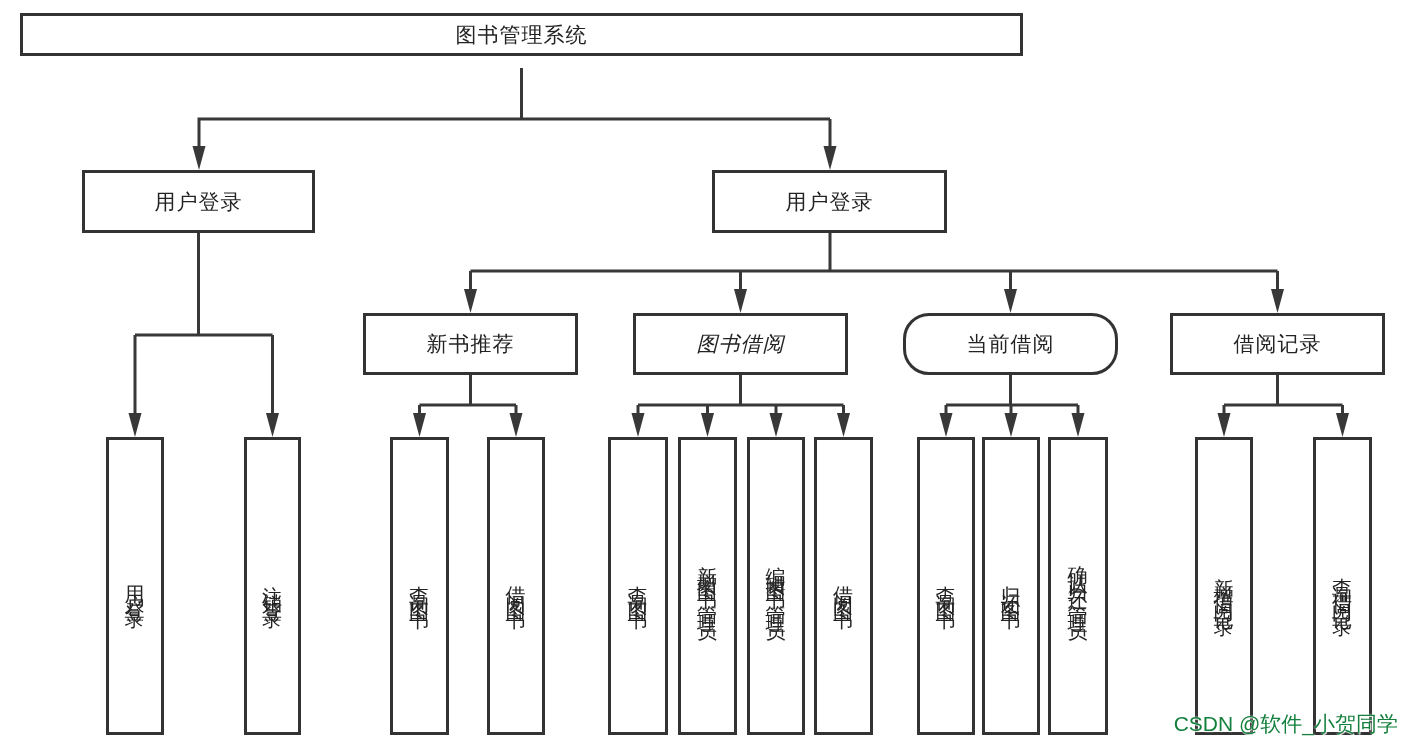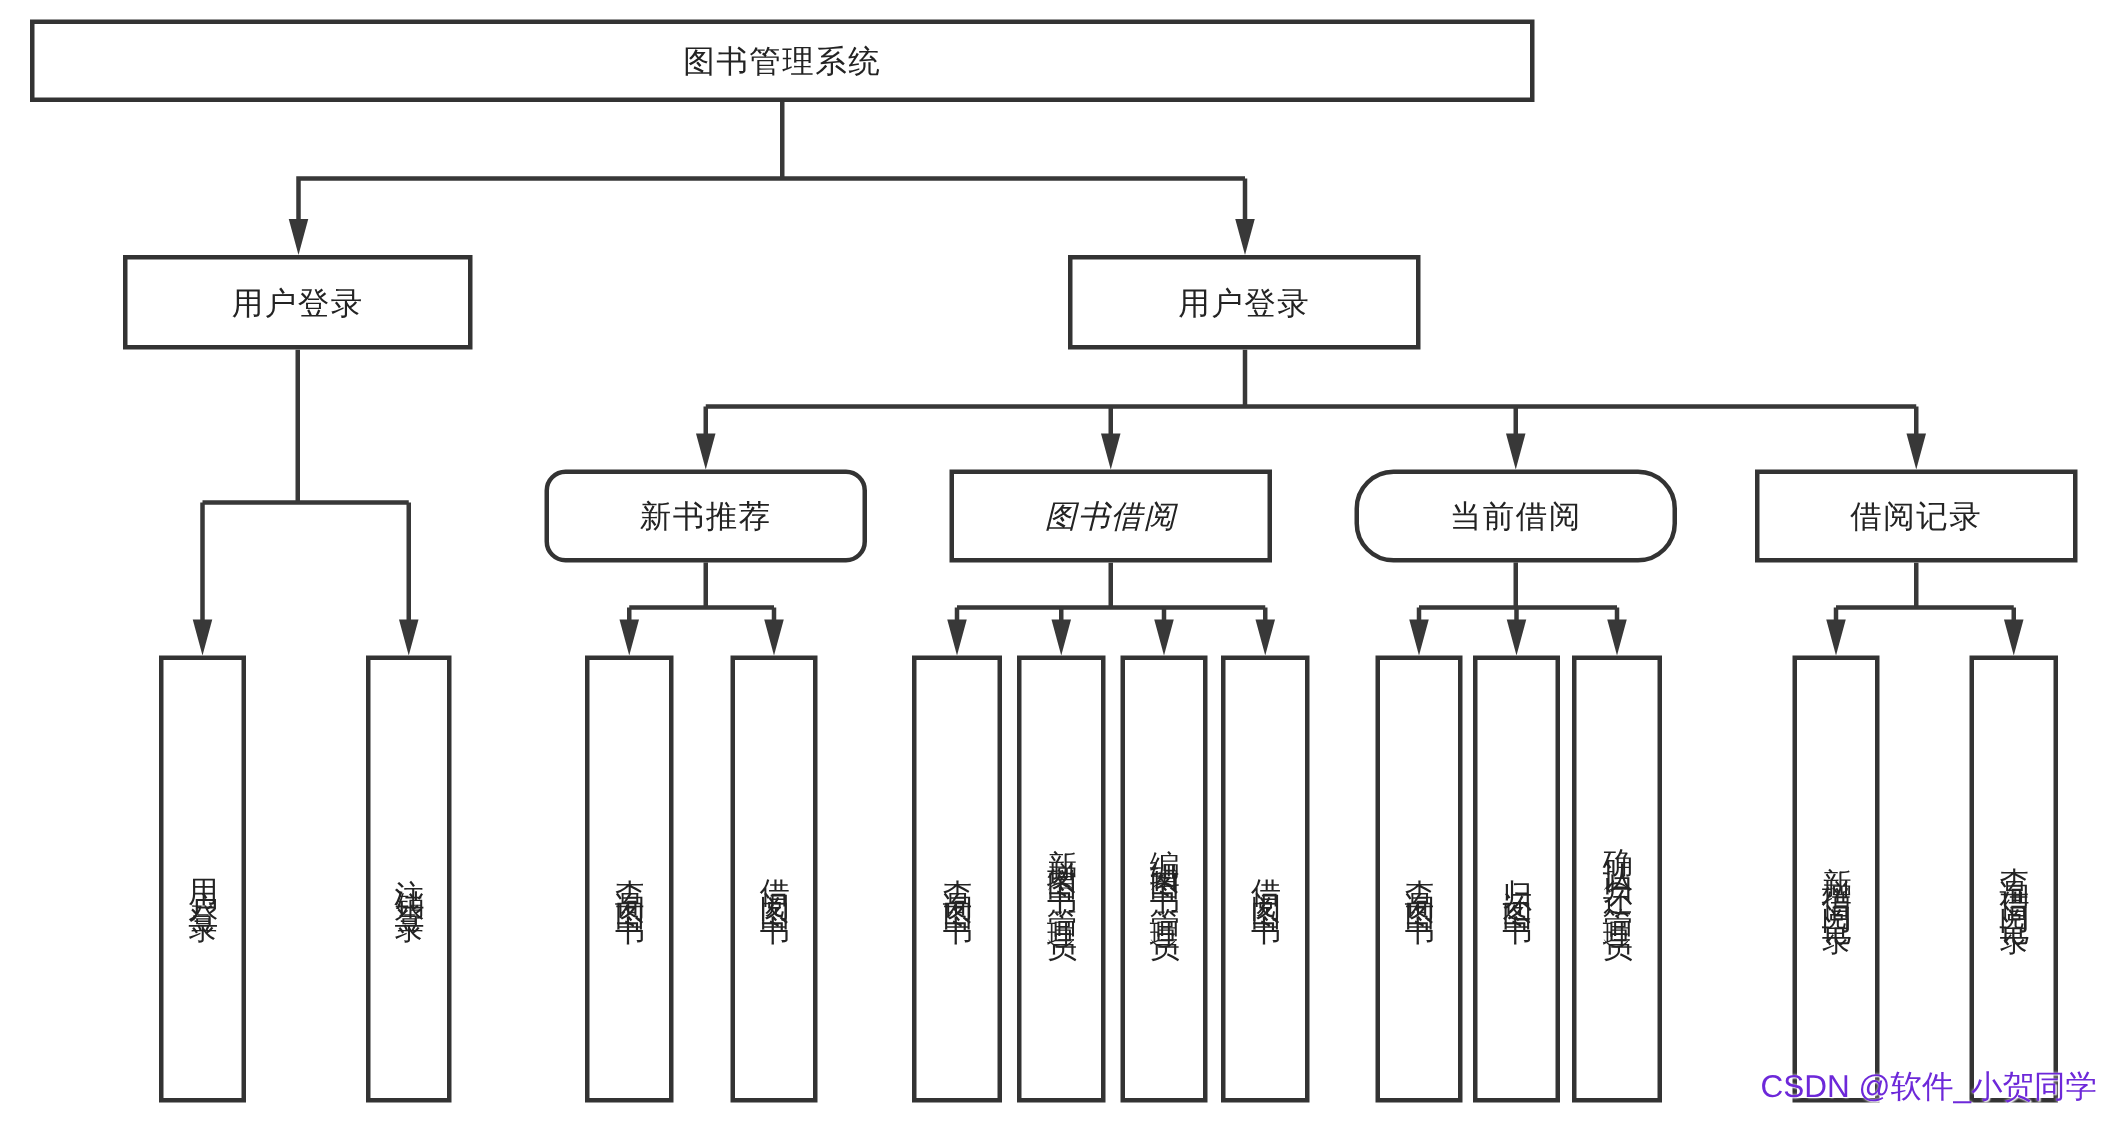--- a/index.html
+++ b/index.html
@@ -44,21 +44,21 @@
     letter-spacing: 8px;
     line-height: 1;
     white-space: nowrap;
   }
   #watermark {
     position: absolute;
     top: 710px;
     right: 7px;
     z-index: 3;
     font-size: 21px;
-    color: #6d28d9;
+    color: #15803d;
     text-shadow: 0 0 2px #ffffff, 1px 1px 1px #ffffff;
     white-space: nowrap;
   }
 </style>
 </head>
 <body>
 
 <div id="stage">
 
   <svg id="connectors" width="1405" height="747" viewBox="0 0 1405 747">
@@ -94,32 +94,32 @@
       <polygon points="769.5,413 782.5,413 776,437"></polygon>
       <polygon points="837,413 850,413 843.5,437"></polygon>
       <polygon points="939.5,413 952.5,413 946,437"></polygon>
       <polygon points="1004.5,413 1017.5,413 1011,437"></polygon>
       <polygon points="1071.5,413 1084.5,413 1078,437"></polygon>
       <polygon points="1217.5,413 1230.5,413 1224,437"></polygon>
       <polygon points="1336,413 1349,413 1342.5,437"></polygon>
     </g>
   </svg>
 
-  <div class="box" style="left:20px; top:13px; width:1003px; height:55px;">
+  <div class="box" style="left:20px; top:13px; width:1003px; height:43px;">
     <span class="hlabel">图书管理系统</span>
   </div>
 
   <div class="box" style="left:82px; top:170px; width:233px; height:63px;">
     <span class="hlabel">用户登录</span>
   </div>
   <div class="box" style="left:712px; top:170px; width:235px; height:63px;">
     <span class="hlabel">用户登录</span>
   </div>
 
-  <div class="box" style="left:363px; top:313px; width:215px; height:62px;border-radius:14px;">
+  <div class="box" style="left:363px; top:313px; width:215px; height:62px;">
     <span class="hlabel">新书推荐</span>
   </div>
   <div class="box" style="left:633px; top:313px; width:215px; height:62px;font-style:italic;">
     <span class="hlabel">图书借阅</span>
   </div>
   <div class="box" style="left:903px; top:313px; width:215px; height:62px;border-radius:26px;">
     <span class="hlabel">当前借阅</span>
   </div>
   <div class="box" style="left:1170px; top:313px; width:215px; height:62px;">
     <span class="hlabel">借阅记录</span>

